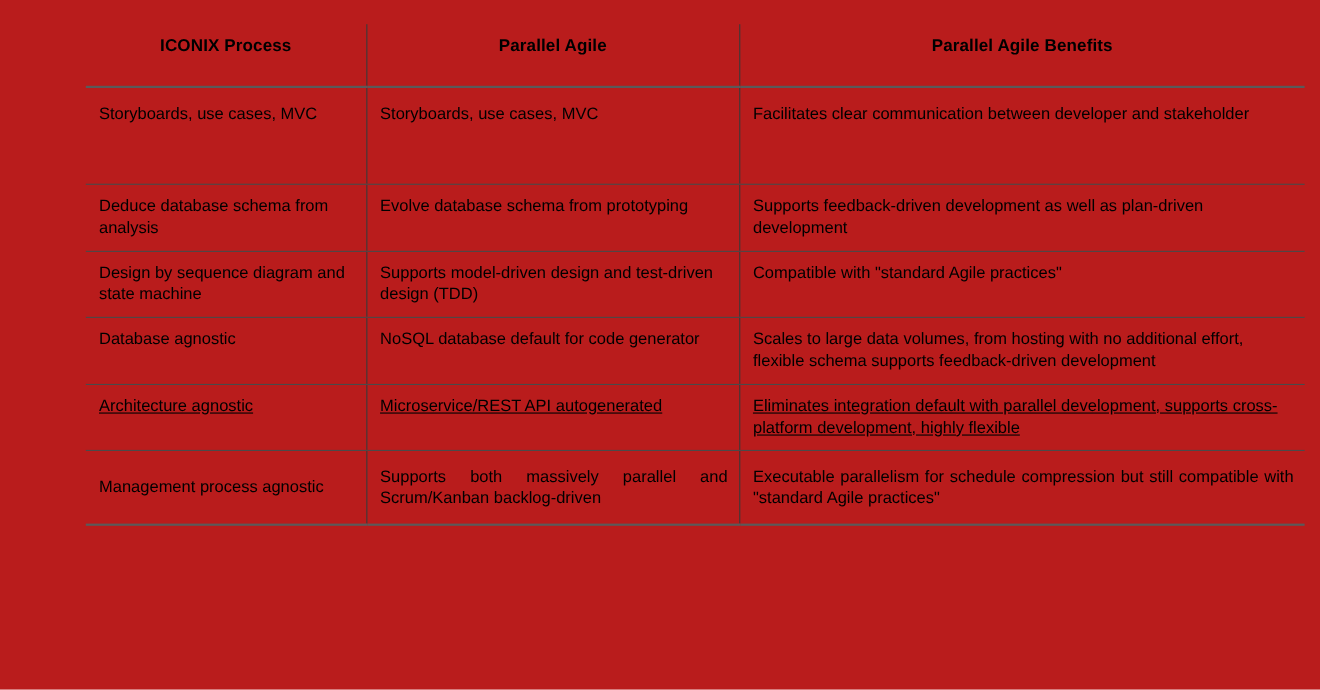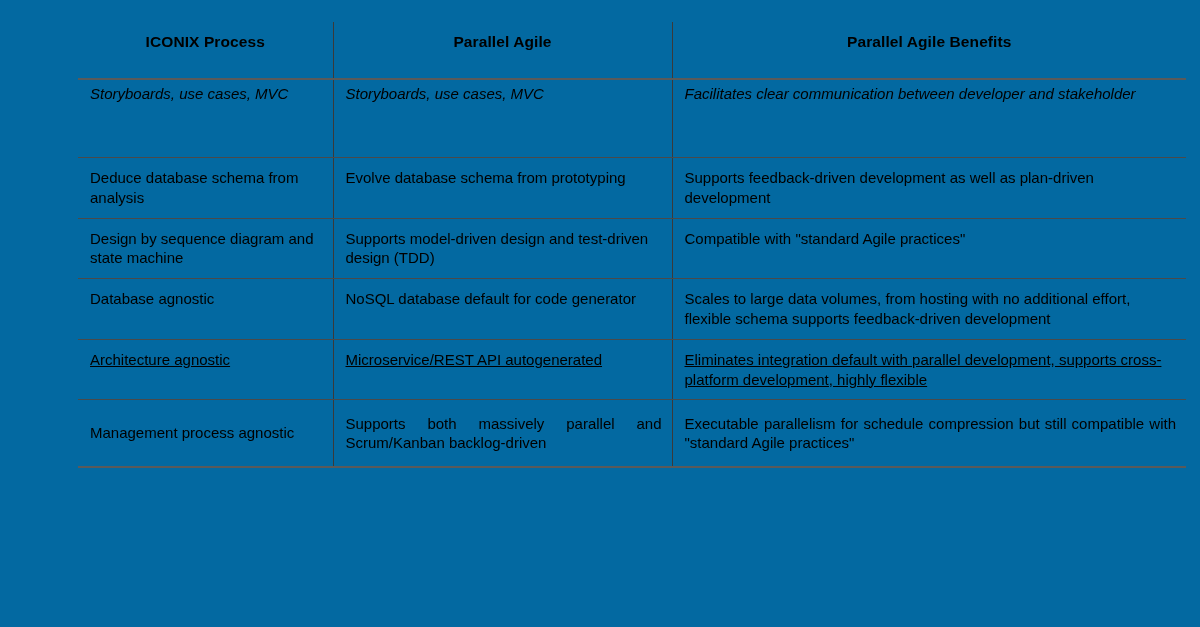--- a/index.html
+++ b/index.html
@@ -12,21 +12,21 @@
     height: 627px;
     font-family: "Liberation Sans", sans-serif;
     color: #000000;
     -webkit-font-smoothing: antialiased;
   }
 
   .page {
     position: relative;
     width: 1200px;
     height: 627px;
-    background: #0369a1;
+    background: #b91c1c;
     overflow: hidden;
   }
 
   
   .comparison-table {
     position: absolute;
     left: 78px;
     top: 22px;
     width: 1108px;
     border-collapse: collapse;
@@ -62,22 +62,21 @@
     padding: 10px 10px 10px 12px;
     border: 0;
     border-bottom: 1.5px solid #4a4a4a;
   }
   tbody td.col-2,
   tbody td.col-3 {
     border-left: 1.6px solid #3a3a3a;
   }
 
   tbody tr.row-first td {
-    padding-top: 4px;
-    font-style: italic;
+    padding-top: 14px;
   }
   tbody tr.row-last td {
     border-bottom: 2.2px solid #5a5a5a;
   }
 
   
   .cell-text {
     display: block;
     white-space: pre-line;
   }

